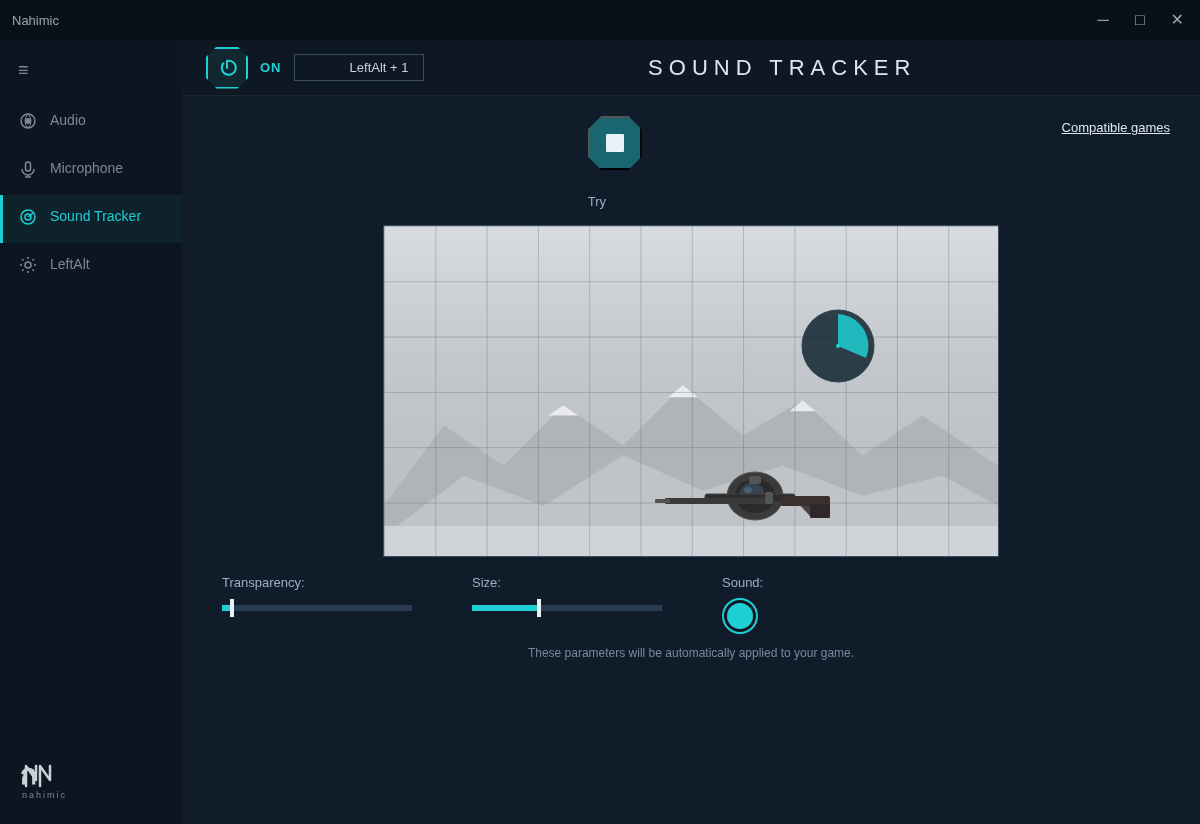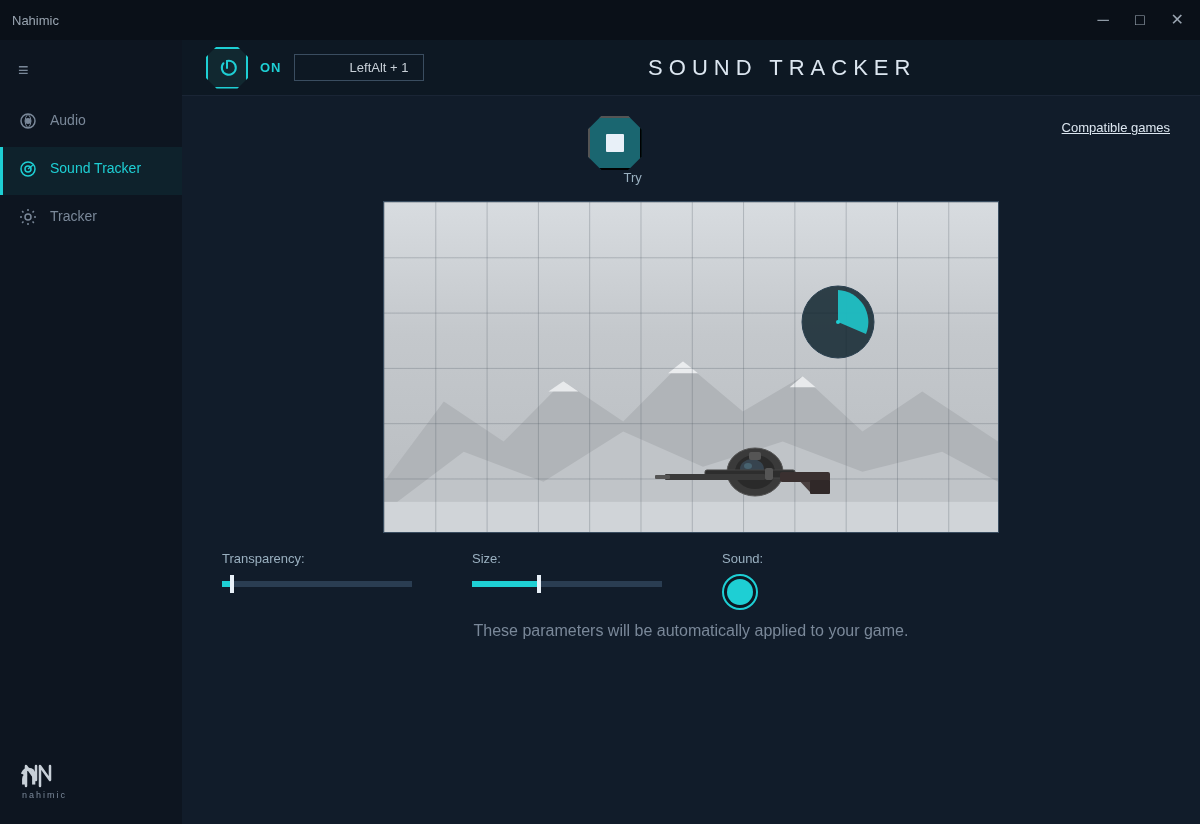--- a/index.html
+++ b/index.html
@@ -172,22 +172,22 @@
     
     .try-section {
       display: flex;
       align-items: flex-start;
       justify-content: space-between;
       margin-bottom: 16px;
     }
     .try-widget {
       display: flex;
       flex-direction: column;
-      align-items: flex-end;
-      gap: 0;
+      align-items: flex-start;
+      gap: 24px;
     }
     .hex-btn {
       width: 54px;
       height: 54px;
       background: #1a6670;
       cursor: pointer;
       display: flex;
       align-items: center;
       justify-content: center;
       clip-path: polygon(25% 0%, 75% 0%, 100% 25%, 100% 75%, 75% 100%, 25% 100%, 0% 75%, 0% 25%);
@@ -302,21 +302,21 @@
       align-items: center;
       justify-content: center;
     }
     .color-btn-inner {
       width: 26px;
       height: 26px;
       border-radius: 50%;
       background: #1ecfd4;
     }
     .note-text {
-      font-size: 16px;
+      font-size: 12px;
       color: #7a8899;
       text-align: center;
       margin-top: 12px;
     }
   </style>
 </head>
 <body>
 
 <div class="titlebar">
   <span class="titlebar-title">Nahimic</span>
@@ -337,40 +337,51 @@
         <svg width="18" height="18" viewBox="0 0 18 18" fill="none">
           <circle cx="9" cy="9" r="7" stroke="#7a8899" stroke-width="1.5" fill="none"></circle>
           <circle cx="9" cy="9" r="3" fill="#7a8899"></circle>
           <path d="M9 2 Q12 5 12 9 Q12 13 9 16" stroke="#7a8899" stroke-width="1" fill="none"></path>
           <path d="M9 2 Q6 5 6 9 Q6 13 9 16" stroke="#7a8899" stroke-width="1" fill="none"></path>
         </svg>
       </span>
       <span class="sidebar-item-label">Audio</span>
     </div>
 
+    <div class="sidebar-item">
+      <span class="sidebar-icon">
+        <svg width="18" height="18" viewBox="0 0 18 18" fill="none">
+          <rect x="6.5" y="2" width="5" height="9" rx="2.5" stroke="#7a8899" stroke-width="1.5" fill="none"></rect>
+          <path d="M3 9a6 6 0 0 0 12 0" stroke="#7a8899" stroke-width="1.5" fill="none"></path>
+          <line x1="9" y1="15" x2="9" y2="17" stroke="#7a8899" stroke-width="1.5"></line>
+          <line x1="6" y1="17" x2="12" y2="17" stroke="#7a8899" stroke-width="1.5"></line>
+        </svg>
+      </span>
+      <span class="sidebar-item-label">Microphone</span>
+    </div>
 
     <div class="sidebar-item active">
       <span class="sidebar-icon">
         <svg width="18" height="18" viewBox="0 0 18 18" fill="none">
           <circle cx="9" cy="9" r="7" stroke="#1ecfd4" stroke-width="1.5" fill="none"></circle>
           <circle cx="9" cy="9" r="3" stroke="#1ecfd4" stroke-width="1.5" fill="none"></circle>
           <line x1="9" y1="9" x2="14" y2="5" stroke="#1ecfd4" stroke-width="1.5"></line>
         </svg>
       </span>
       <span class="sidebar-item-label">Sound Tracker</span>
     </div>
 
     <div class="sidebar-item">
       <span class="sidebar-icon">
         <svg width="18" height="18" viewBox="0 0 18 18" fill="none">
           <circle cx="9" cy="9" r="3" stroke="#7a8899" stroke-width="1.5" fill="none"></circle>
           <path d="M9 1v2M9 15v2M1 9h2M15 9h2M3.1 3.1l1.4 1.4M13.5 13.5l1.4 1.4M3.1 14.9l1.4-1.4M13.5 4.5l1.4-1.4" stroke="#7a8899" stroke-width="1.5"></path>
         </svg>
       </span>
-      <span class="sidebar-item-label">Tracker</span>
+      <span class="sidebar-item-label">LeftAlt</span>
     </div>
 
     <div class="sidebar-logo">
       <svg class="logo-svg" viewBox="0 0 52 52" fill="none" xmlns="http://www.w3.org/2000/svg">
 
         <text x="2" y="36" font-size="28" font-family="Arial" font-weight="bold" fill="#c8d0d8">ก</text>
 
         <path d="M8 38 L8 18 L18 32 L18 18" stroke="#c8d0d8" stroke-width="2.5" fill="none" stroke-linejoin="round" stroke-linecap="round"></path>
         <path d="M22 38 L22 18 L32 32 L32 18" stroke="#c8d0d8" stroke-width="2.5" fill="none" stroke-linejoin="round" stroke-linecap="round"></path>
         <text x="4" y="50" font-size="9" font-family="Arial" letter-spacing="2" fill="#7a8899">nahimic</text>

